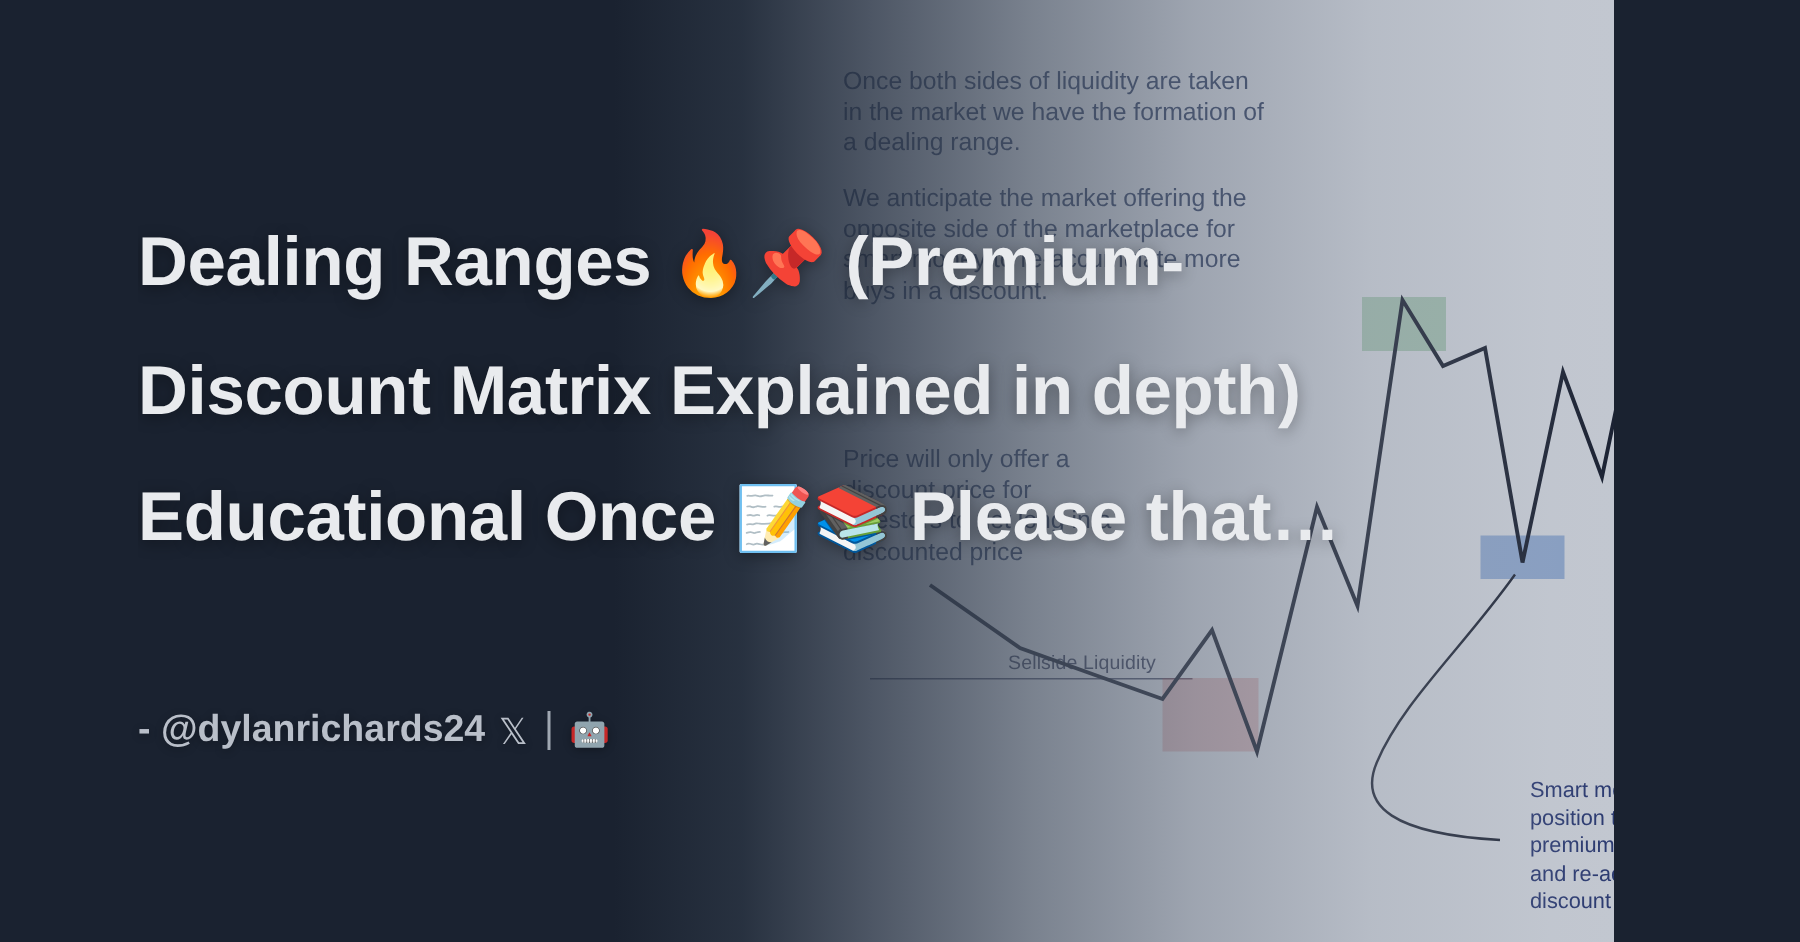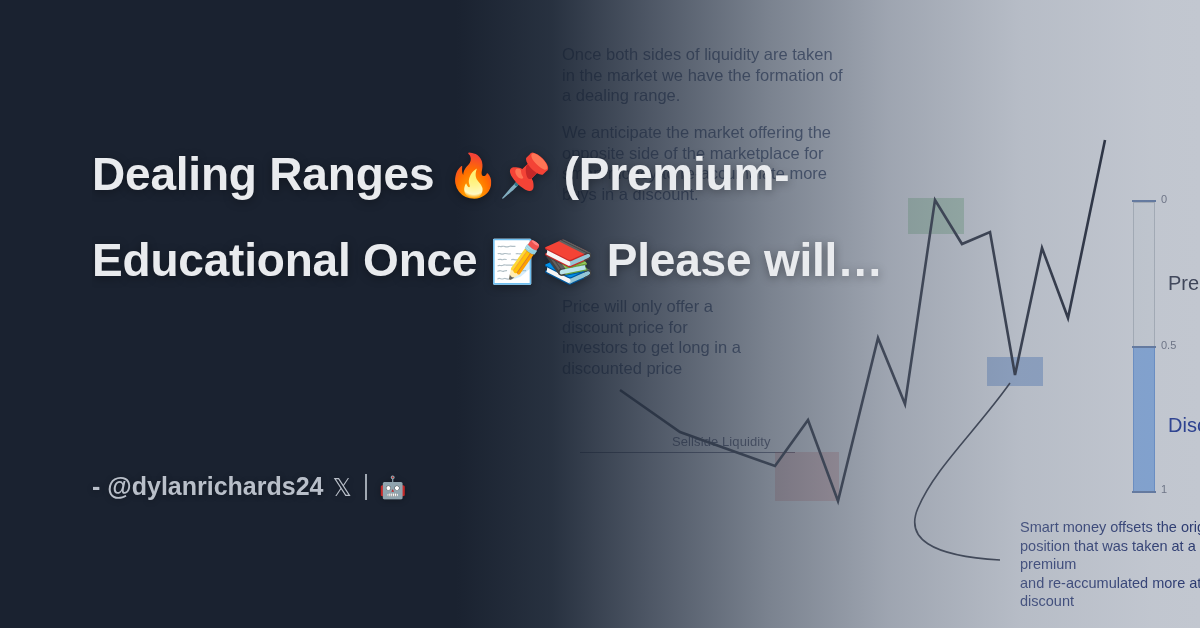--- a/index.html
+++ b/index.html
@@ -6,21 +6,21 @@
 
   html, body {
     width: 1200px;
     height: 628px;
     overflow: hidden;
     background: #1a2230;
   }
 
   .card {
     position: relative;
-    width: 1200px;
+    width: 1076px;
     height: 628px;
     overflow: hidden;
     font-family: "Liberation Sans", sans-serif;
     background: #404040;
   }
 
   
   .bg-art {
     position: absolute;
     inset: 0;
@@ -262,21 +262,22 @@
       <div class="fib-word discount">Discount</div>
     </div>
   </div>
 
   <div class="scrim"></div>
 
   <div class="fg">
 
     <div class="title">
       <div><span>Dealing Ranges </span><span class="emoji">🔥📌</span><span> (Premium-</span></div>
-      <div><span>Educational Once </span><span class="emoji">📝📚</span><span> Please will…</span></div>
+      <div><span>Discount Matrix Explained in depth)</span></div>
+      <div><span>Educational Once </span><span class="emoji">📝📚</span><span> Please that…</span></div>
     </div>
 
     <div class="byline">
       <span class="dash">-</span>
       <span>@dylanrichards24</span>
       <span class="x-glyph">𝕏</span>
       <span class="bar-sep"></span>
       <span class="bot-glyph">🤖</span>
     </div>
 

